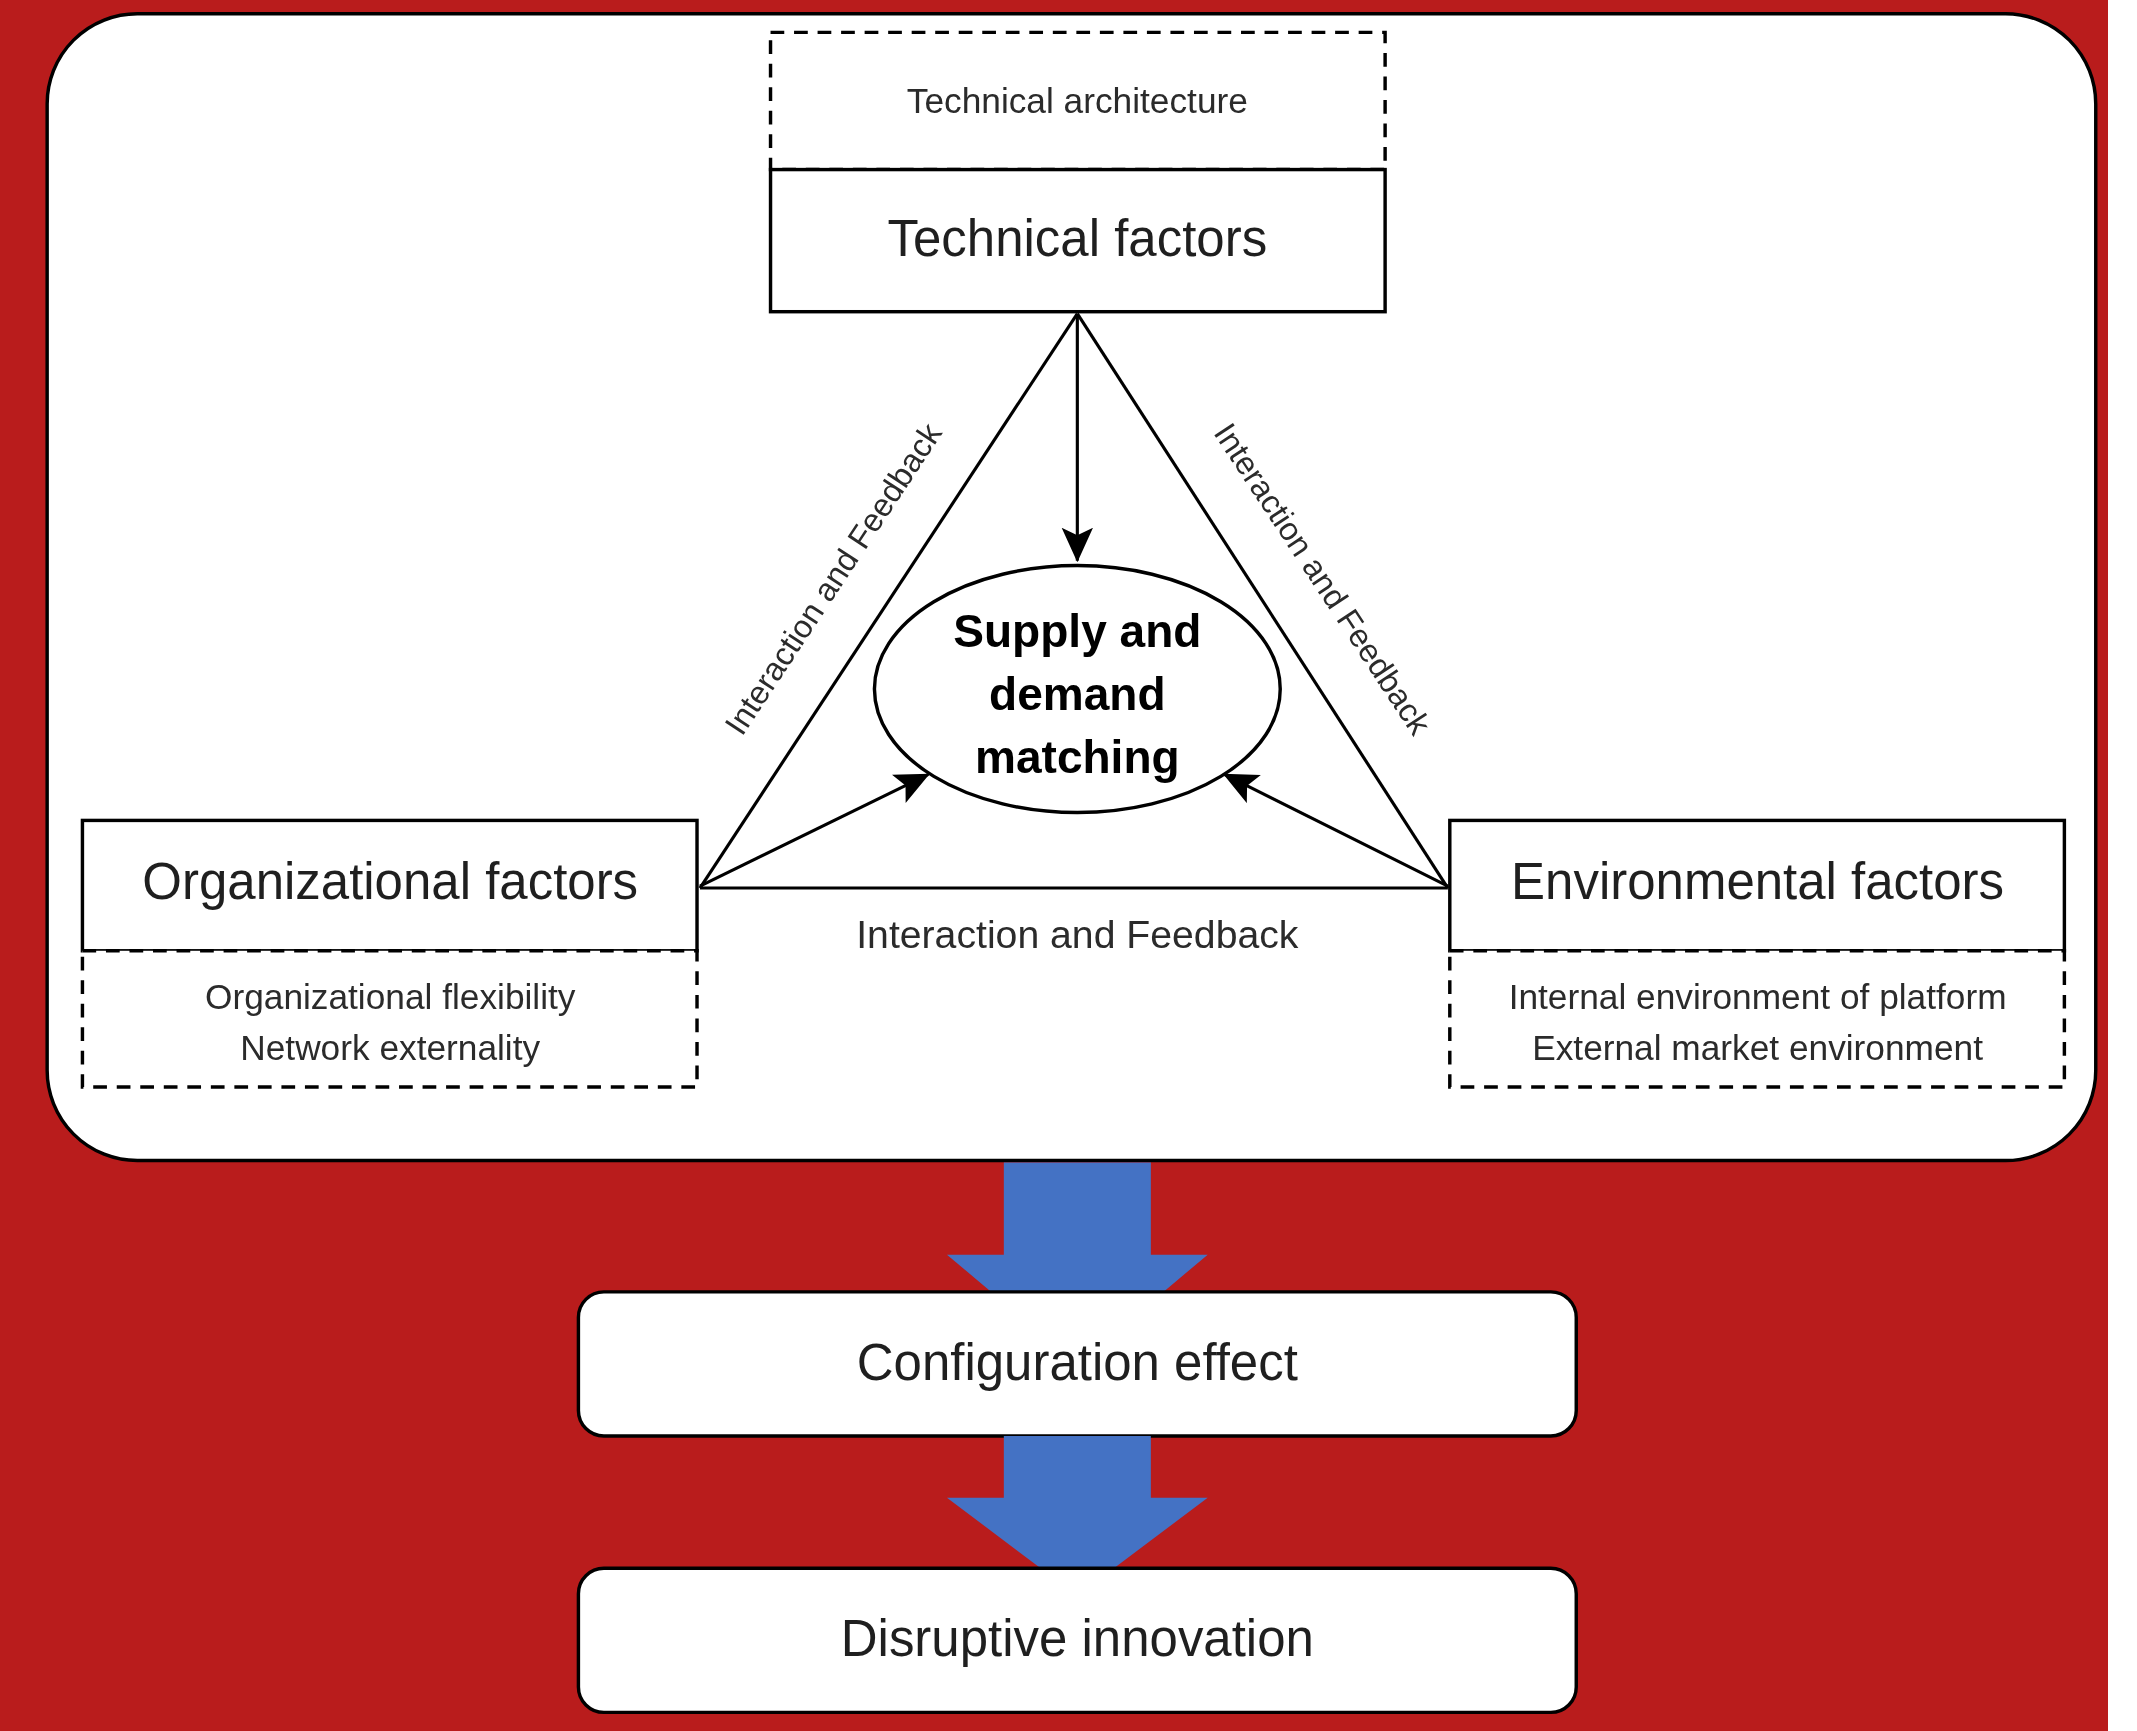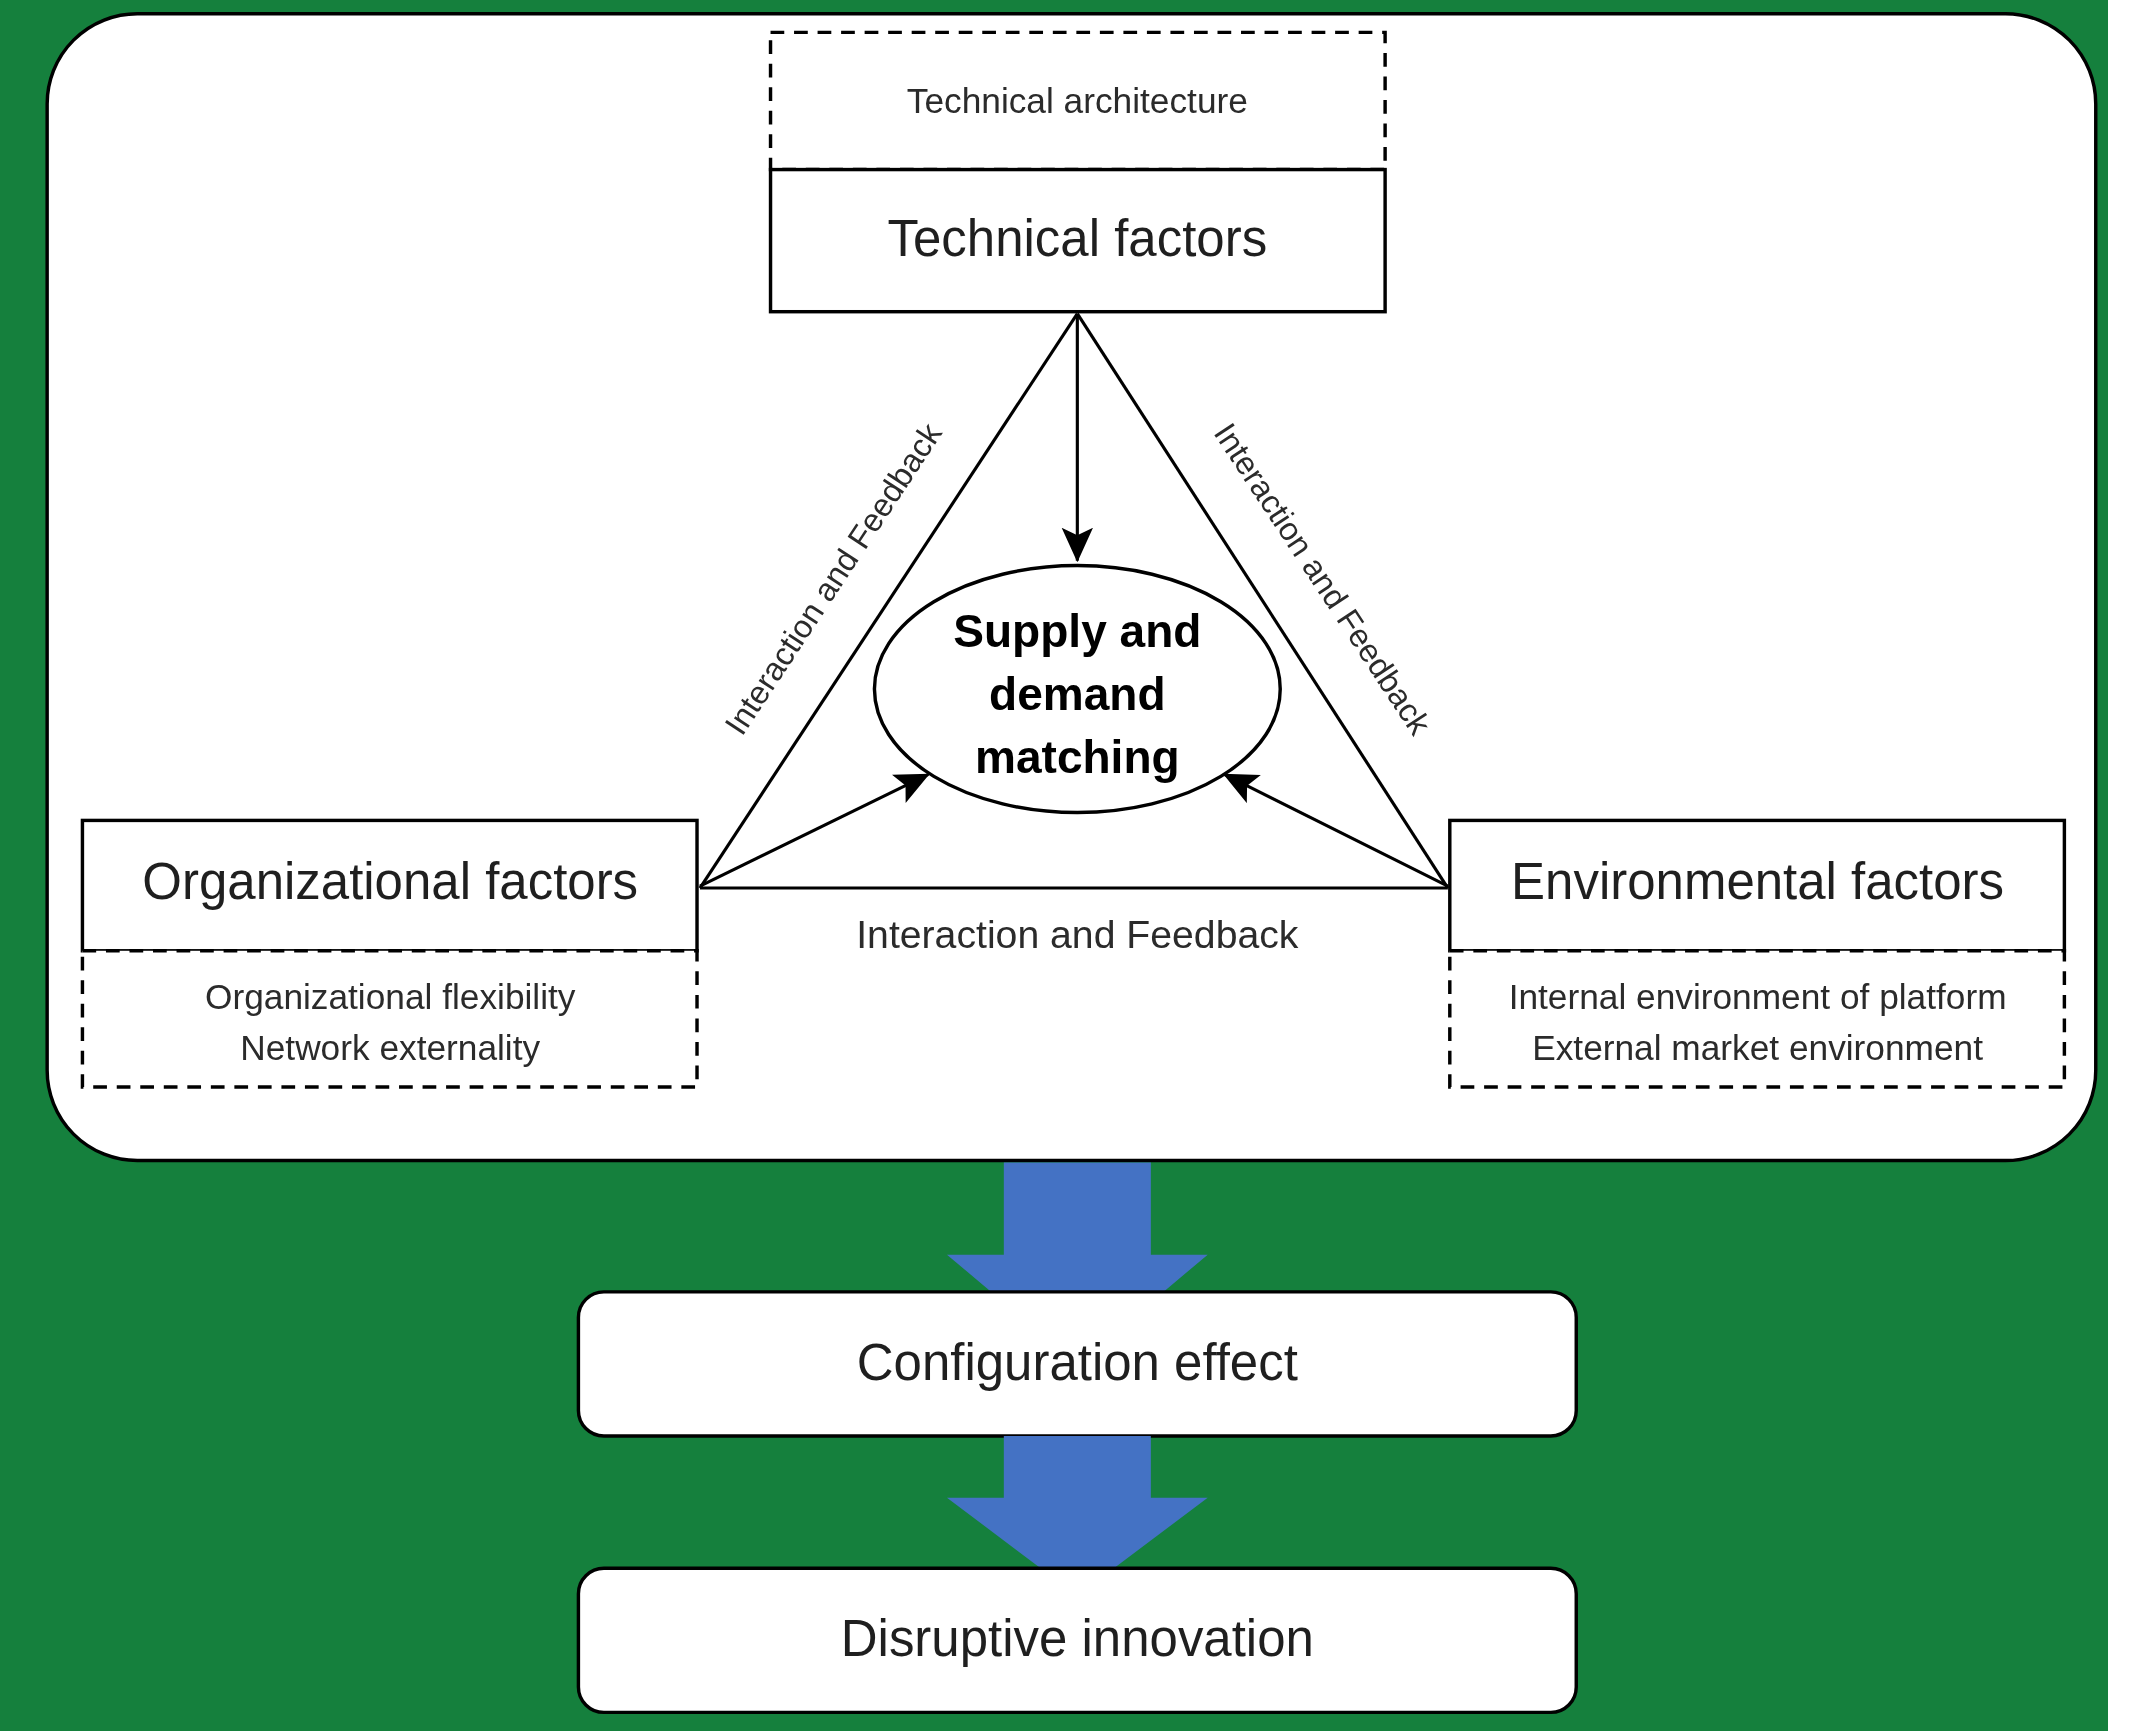--- a/index.html
+++ b/index.html
@@ -8,21 +8,21 @@
     background: #ffffff;
   }
   body {
     font-family: "Liberation Sans", sans-serif;
     color: #000000;
   }
   #stage {
     position: relative;
     width: 2108px;
     height: 1732px;
-    background: #15803d;
+    background: #b91c1c;
     overflow: hidden;
   }
   svg.diagram {
     position: absolute;
     top: 0;
     left: 0;
     width: 2138px;
     height: 1732px;
   }
   .box-stroke {

